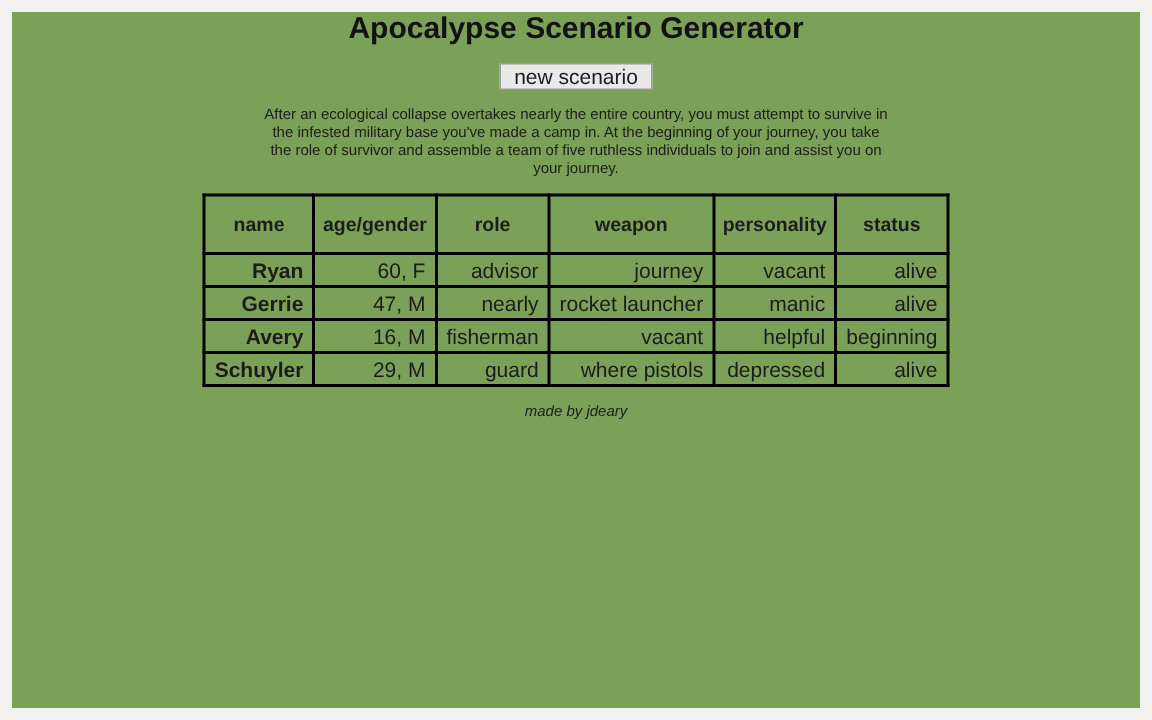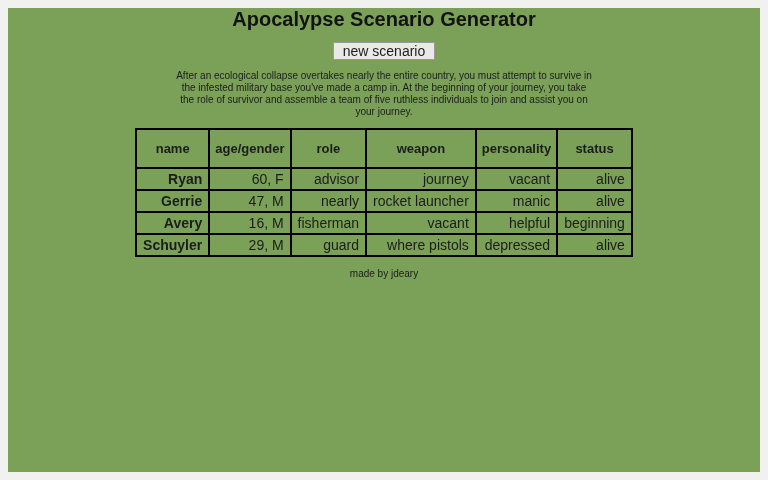--- a/index.html
+++ b/index.html
@@ -72,20 +72,21 @@
     font-size: 14px;
     padding: 2px 6px;
     text-align: right;
   }
   table.team tbody th { font-weight: bold; }
   .outcome { margin-top: 8px; }
   .credit {
     margin: 11px 0 0;
     font-size: 10px;
     line-height: 12px;
+    font-style: italic;
   }
 </style>
 </head>
 <body>
 
 <div class="page">
   <h1 class="title">Apocalypse Scenario Generator</h1>
 
   <div class="btn-row">
     <button class="new-scenario">new scenario</button>

